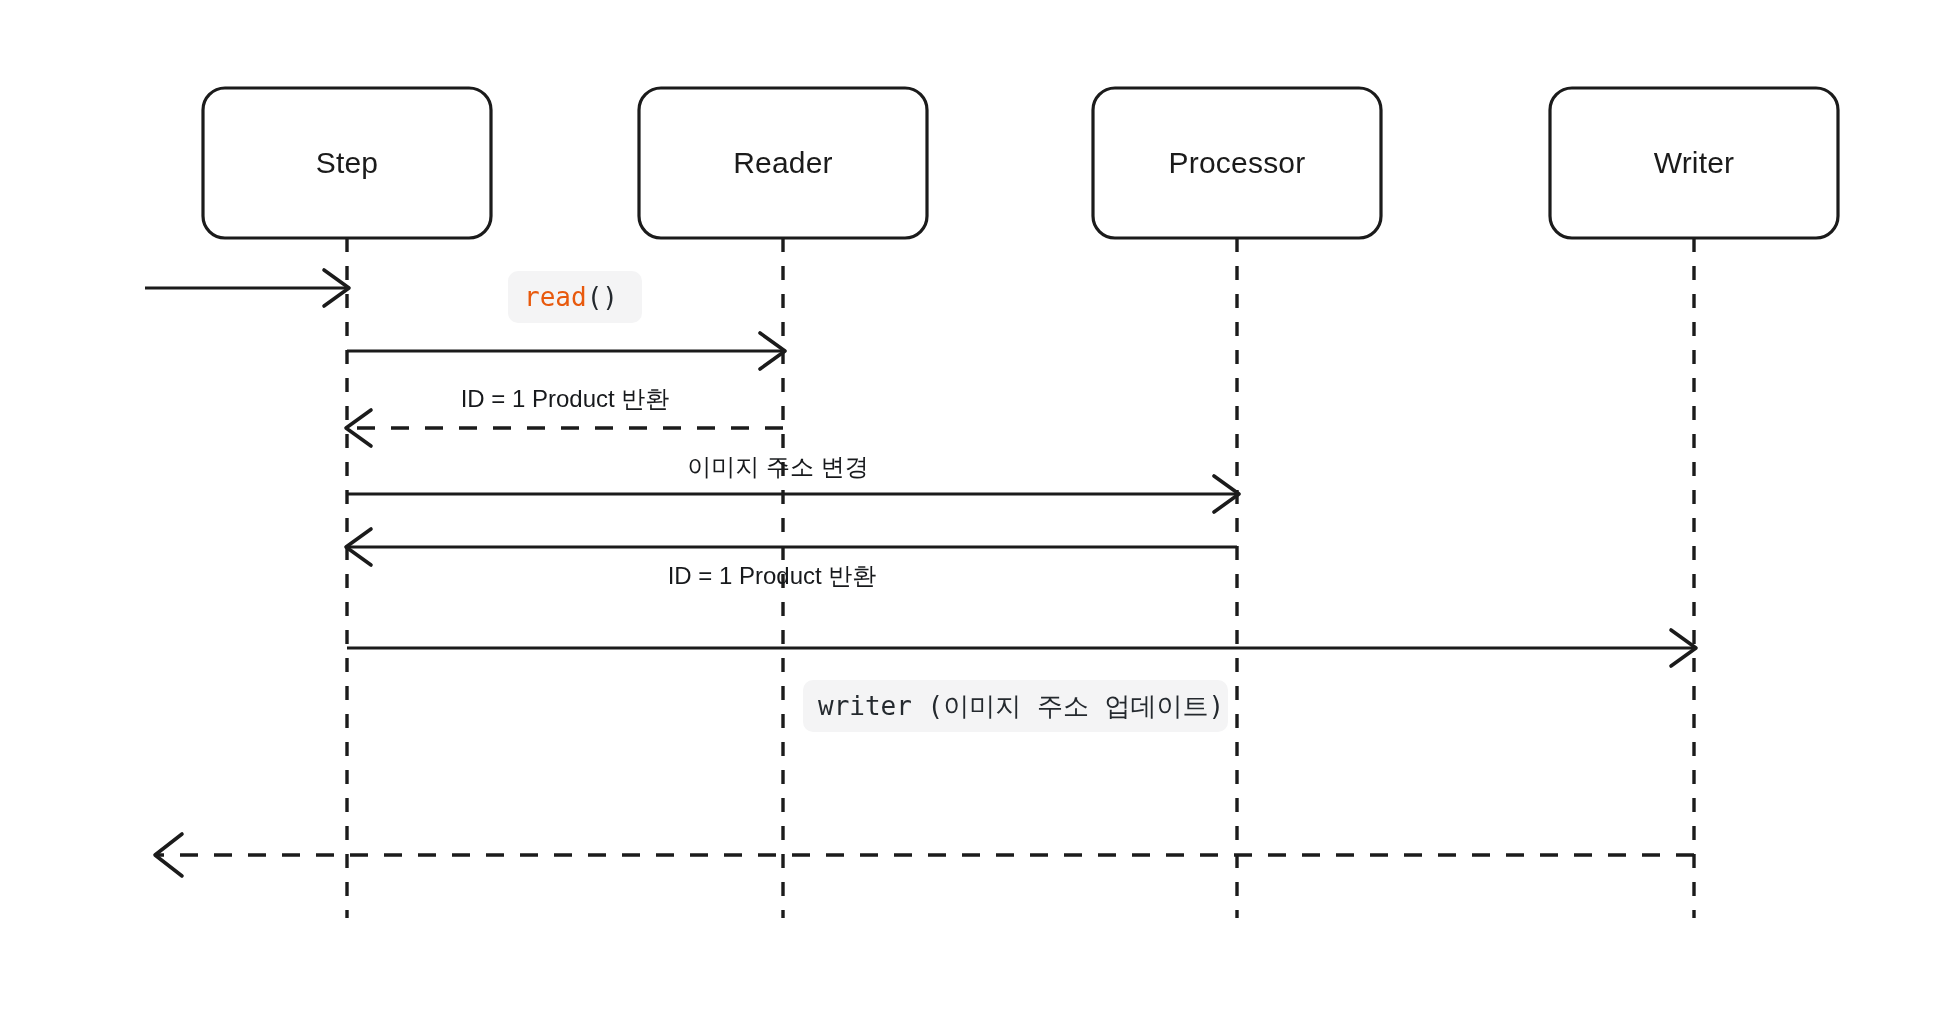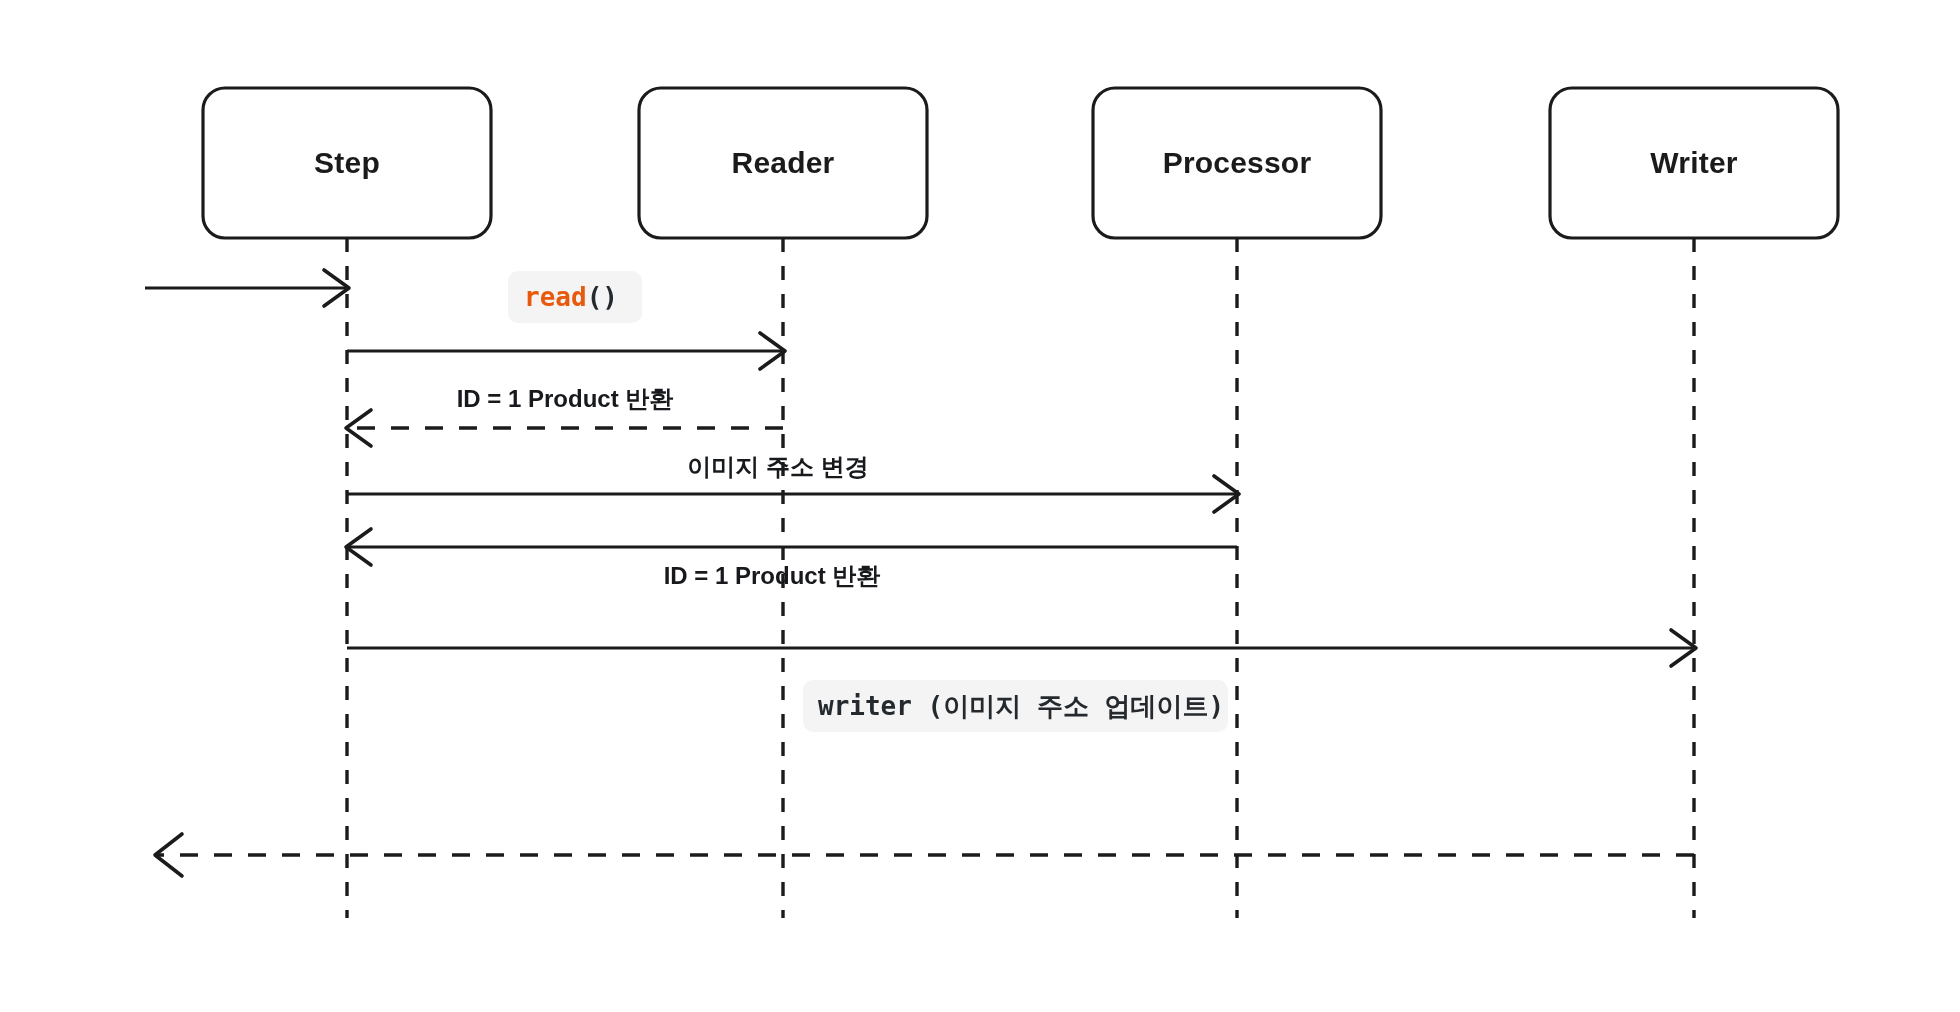--- a/index.html
+++ b/index.html
@@ -3,21 +3,21 @@
 <meta charset="utf-8">
 <style>
   html,body{margin:0;padding:0;}
   body{
     width:1960px;height:1012px;
     background:#ffffff;
     font-family:"Liberation Sans", sans-serif;
     overflow:hidden;
     position:relative;
   }
-  #diagram-root{position:absolute;inset:0;font-weight:bold;}
+  #diagram-root{position:absolute;inset:0;}
   svg#seq-svg{position:absolute;left:0;top:0;width:1960px;height:1012px;}
 
   .participant-label{
     font-family:"Liberation Sans", sans-serif;
     font-size:30px;
     fill:#1b1b1b;
     text-anchor:middle;
     dominant-baseline:middle;
     letter-spacing:0.2px;
   }

